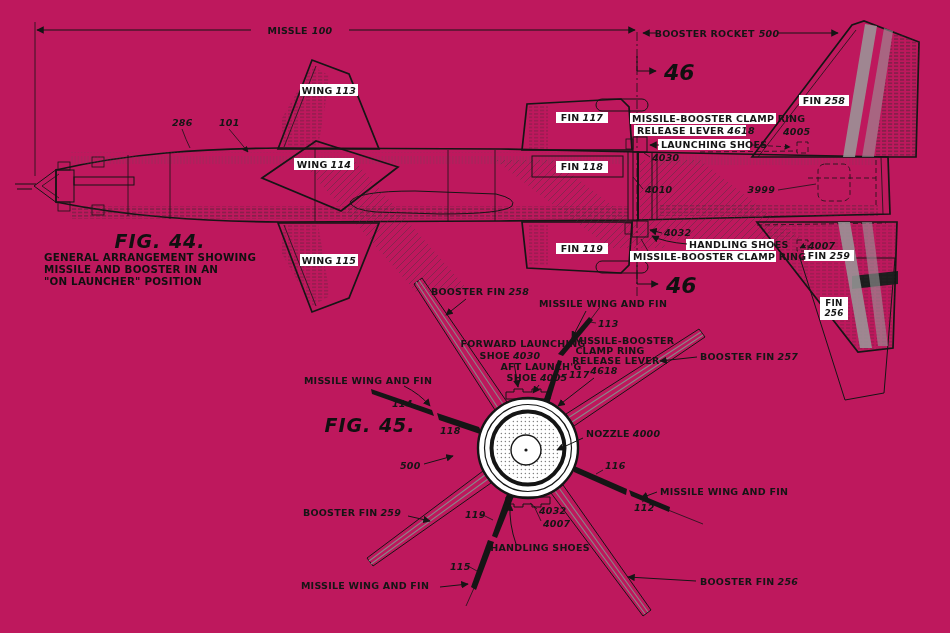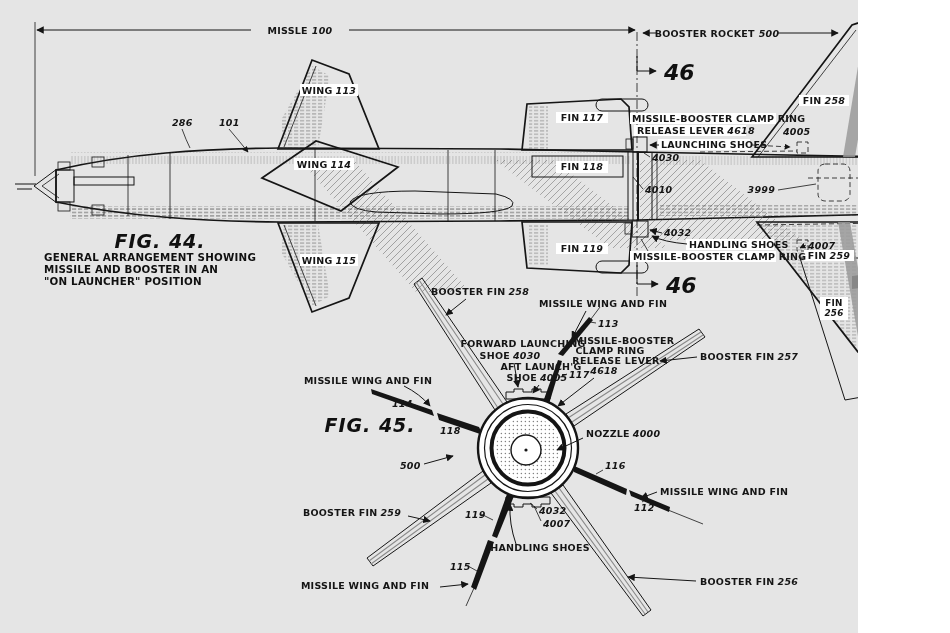--- a/index.html
+++ b/index.html
@@ -1,16 +1,16 @@
 <!DOCTYPE html>
 <html><head>
 <meta charset="utf-8">
 <style>
   html,body{margin:0;padding:0;background:#fff;}
-  #stage{width:858px;height:633px;position:relative;background:#e5e5e5;overflow:hidden;}
+  #stage{width:950px;height:633px;position:relative;background:#be185d;overflow:hidden;}
   svg{display:block}
   .lbl{font:700 9.5px "DejaVu Sans",sans-serif;fill:#151515;letter-spacing:.25px}
   .sm{font-size:8.8px}
   .num{font-style:italic}
   .figno{font:italic 900 19px "DejaVu Sans",sans-serif;fill:#101010;letter-spacing:1px}
   .cap{font:700 10.3px "DejaVu Sans",sans-serif;fill:#101010;letter-spacing:.2px}
   .sec{font:italic 900 22px "DejaVu Sans",sans-serif;fill:#101010}
   .ln{stroke:#151515;fill:none;stroke-width:1}
   .thk{stroke-width:1.7}
   .thin{stroke-width:.8}

